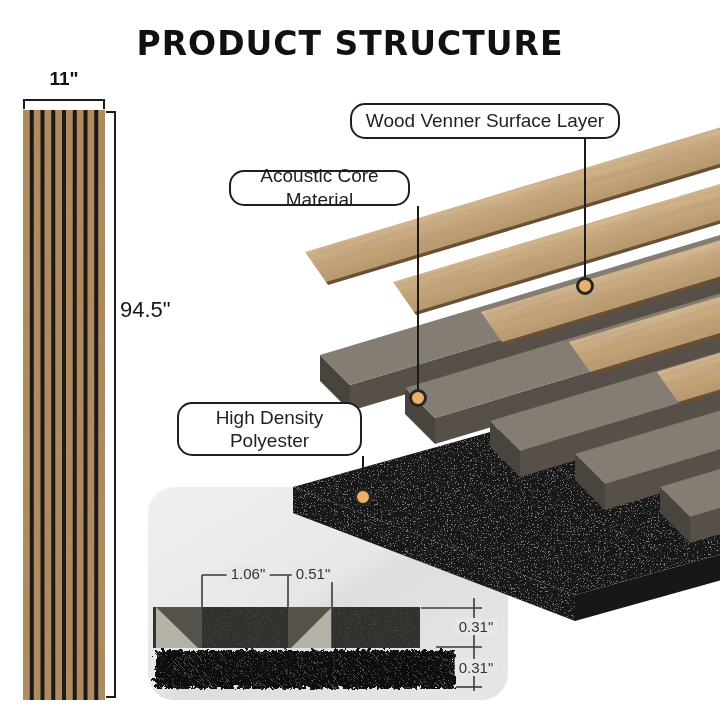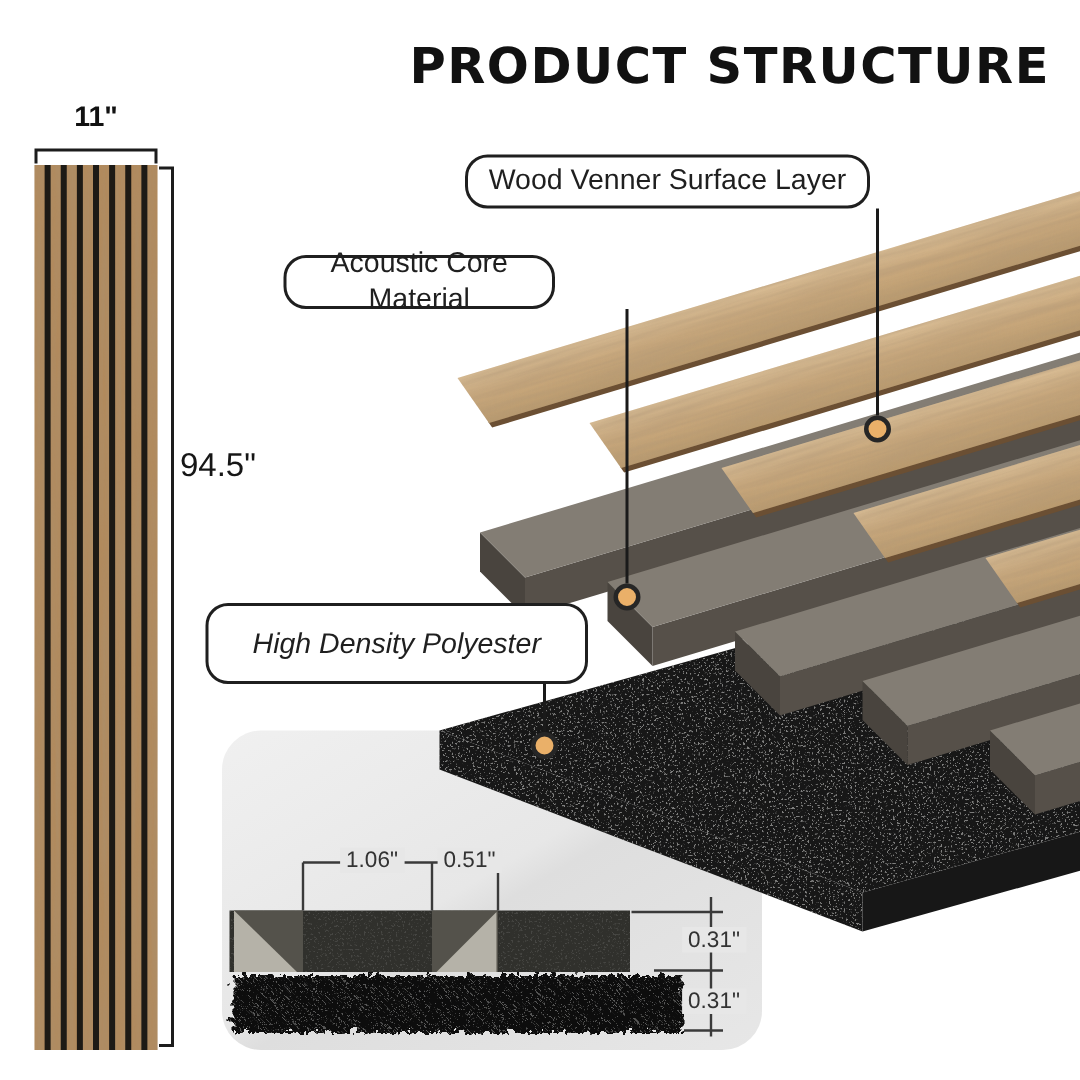--- a/index.html
+++ b/index.html
@@ -3,21 +3,21 @@
 <meta charset="utf-8">
 <style>
   html,body{margin:0;padding:0;background:#ffffff;}
   .stage{
     position:relative;width:720px;height:720px;overflow:hidden;
     background:var(--background,#fff);
     font-family:"Liberation Sans",sans-serif;
   }
   .page-title{
     position:absolute;left:0;top:24px;width:700px;height:44px;
-    text-align:right;
+    text-align:center;
     font-family:"DejaVu Sans",sans-serif;
     font-size:33px;font-weight:900;letter-spacing:1px;
     color:var(--title,#111);
     margin:0;
   }
   svg.illustration{position:absolute;left:0;top:0;}
 
   
   .fill-panel-wood{fill:var(--panel-wood,#b18a5d);}
   .fill-groove{fill:var(--groove-black,#1d1a15);}
@@ -45,25 +45,25 @@
   .gs-card-b{stop-color:var(--detail-bg2,#e6e6e6);}
   .gs-card-c{stop-color:var(--detail-bg3,#dedede);}
 
   
   .callout{
     position:absolute;background:#ffffff;
     border:2px solid var(--label-border,#1f1f1f);
     border-radius:15px;
     display:flex;flex-direction:column;align-items:center;justify-content:center;
     font-size:19px;line-height:24px;color:var(--label-text,#1f1f1f);
-    text-align:center;box-sizing:border-box;
+    text-align:center;box-sizing:border-box;margin-left:40px;
   }
   .callout-1{left:310px;top:103px;width:270px;height:36px;}
   .callout-2{left:189px;top:170px;width:181px;height:36px;}
-  .callout-3{left:137px;top:402px;width:255px;height:54px;line-height:23px;font-style:italic;}
+  .callout-3{left:137px;top:402px;width:185px;height:54px;line-height:23px;}
 
   
   .dim{
     position:absolute;color:var(--dim-text,#333);
     font-size:15px;background:#ffffff00;white-space:nowrap;
   }
   .dim.bg{background:var(--detail-bg2,#e6e6e6);padding:0 4px;}
   .dim-panel-w{
     left:24px;top:68px;width:80px;text-align:center;
     font-size:19px;font-weight:700;color:#111;

